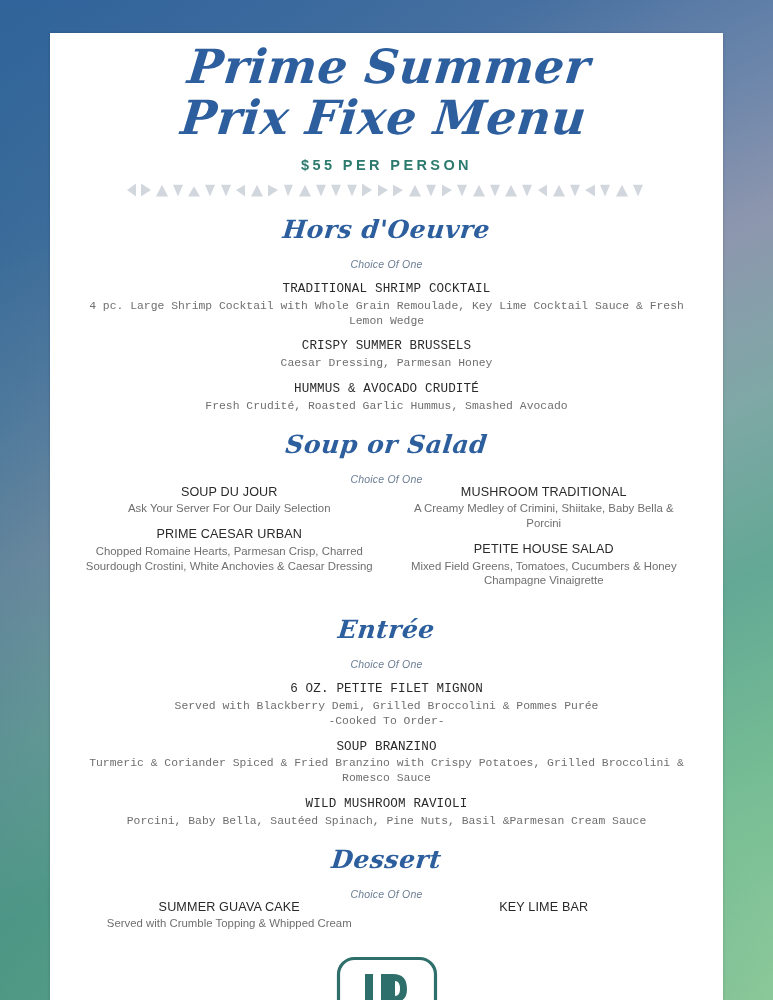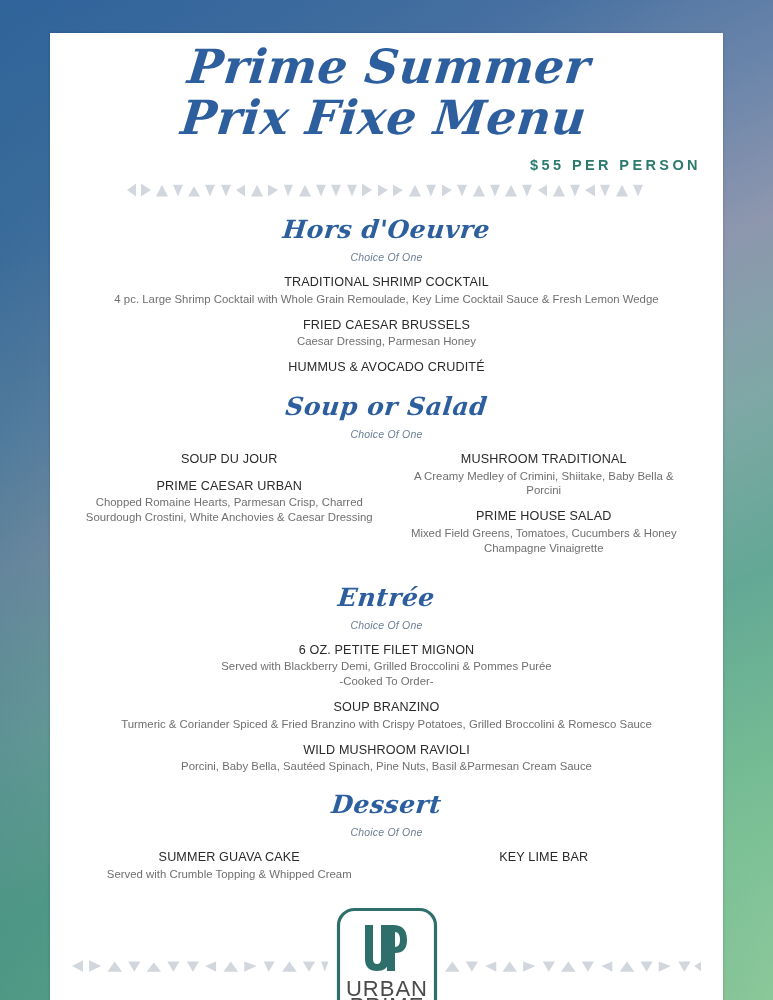--- a/index.html
+++ b/index.html
@@ -74,21 +74,20 @@
   .subtitle {
     color: #2c7a6e;
     font-weight: bold;
     font-size: 14.5px;
     letter-spacing: 3.4px;
     margin-top: 16px;
   }
   .subtitle .line2 {
     display: block;
     margin-top: 14px;
-    text-align: right;
   }
 
   
   .divider {
     height: 18px;
     margin: 8px auto 0 auto;
     display: block;
   }
 
   
@@ -96,25 +95,25 @@
   .section-head {
     font-size: 25px;
     margin-top: 18px;
     transform: skewX(-6deg);
   }
   .choice {
     font-family: "Liberation Sans", sans-serif;
     font-style: italic;
     font-size: 10.5px;
     color: #6b7d93;
-    margin-top: 9px;
+    margin-top: 16px;
     letter-spacing: .2px;
   }
 
-  .items { margin-top: 12px; }
+  .items { margin-top: 12px; font-family: Liberation Mono, monospace; }
   .item { margin-bottom: 11px; }
   .item-name {
     font-size: 12.6px;
     color: #2a2a2a;
     letter-spacing: .15px;
     line-height: 1.25;
   }
   .item-desc {
     font-size: 11.4px;
     color: #6f6f6f;
@@ -123,21 +122,20 @@
   }
   .item-note {
     font-size: 11.4px;
     color: #6f6f6f;
     line-height: 1.3;
   }
 
   
   .cols {
     display: flex;
-    margin-top: 12px;
     justify-content: center;
   }
   .col {
     flex: 1 1 50%;
     padding: 0 10px;
     box-sizing: border-box;
   }
   .cols.dessert .col { padding: 0 6px; }
 
   
@@ -213,49 +211,51 @@
 
   <div class="section">
     <div class="script section-head">Hors d'Oeuvre</div>
     <div class="choice">Choice Of One</div>
     <div class="items">
       <div class="item">
         <div class="item-name">TRADITIONAL SHRIMP COCKTAIL</div>
         <div class="item-desc">4 pc. Large Shrimp Cocktail with Whole Grain Remoulade, Key Lime Cocktail Sauce &amp; Fresh Lemon Wedge</div>
       </div>
       <div class="item">
-        <div class="item-name">FRIED CAESAR BRUSSELS</div>
+        <div class="item-name">CRISPY SUMMER BRUSSELS</div>
         <div class="item-desc">Caesar Dressing, Parmesan Honey</div>
       </div>
       <div class="item">
         <div class="item-name">HUMMUS &amp; AVOCADO CRUDITÉ</div>
+        <div class="item-desc">Fresh Crudité, Roasted Garlic Hummus, Smashed Avocado</div>
       </div>
     </div>
   </div>
 
   <div class="section">
     <div class="script section-head">Soup or Salad</div>
     <div class="choice">Choice Of One</div>
     <div class="cols">
       <div class="col">
         <div class="item">
           <div class="item-name">SOUP DU JOUR</div>
+          <div class="item-desc">Ask Your Server For Our Daily Selection</div>
         </div>
         <div class="item">
           <div class="item-name">PRIME CAESAR URBAN</div>
           <div class="item-desc">Chopped Romaine Hearts, Parmesan Crisp, Charred Sourdough Crostini, White Anchovies &amp; Caesar Dressing</div>
         </div>
       </div>
       <div class="col">
         <div class="item">
           <div class="item-name">MUSHROOM TRADITIONAL</div>
           <div class="item-desc">A Creamy Medley of Crimini, Shiitake, Baby Bella &amp; Porcini</div>
         </div>
         <div class="item">
-          <div class="item-name">PRIME HOUSE SALAD</div>
+          <div class="item-name">PETITE HOUSE SALAD</div>
           <div class="item-desc">Mixed Field Greens, Tomatoes, Cucumbers &amp; Honey Champagne Vinaigrette</div>
         </div>
       </div>
     </div>
   </div>
 
   <div class="section">
     <div class="script section-head">Entrée</div>
     <div class="choice">Choice Of One</div>
     <div class="items">

